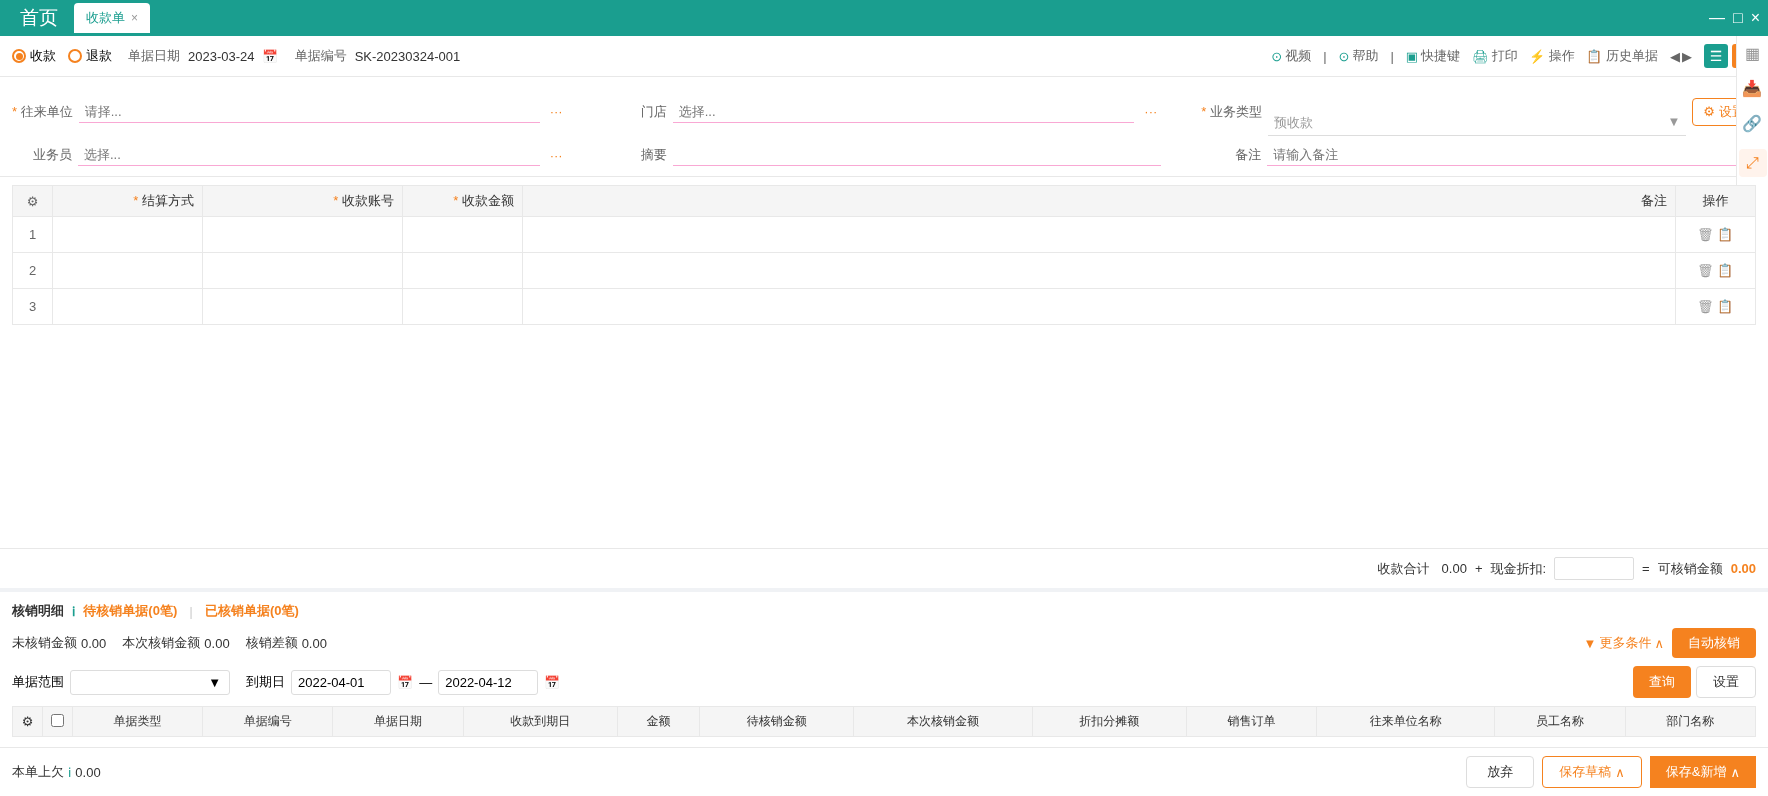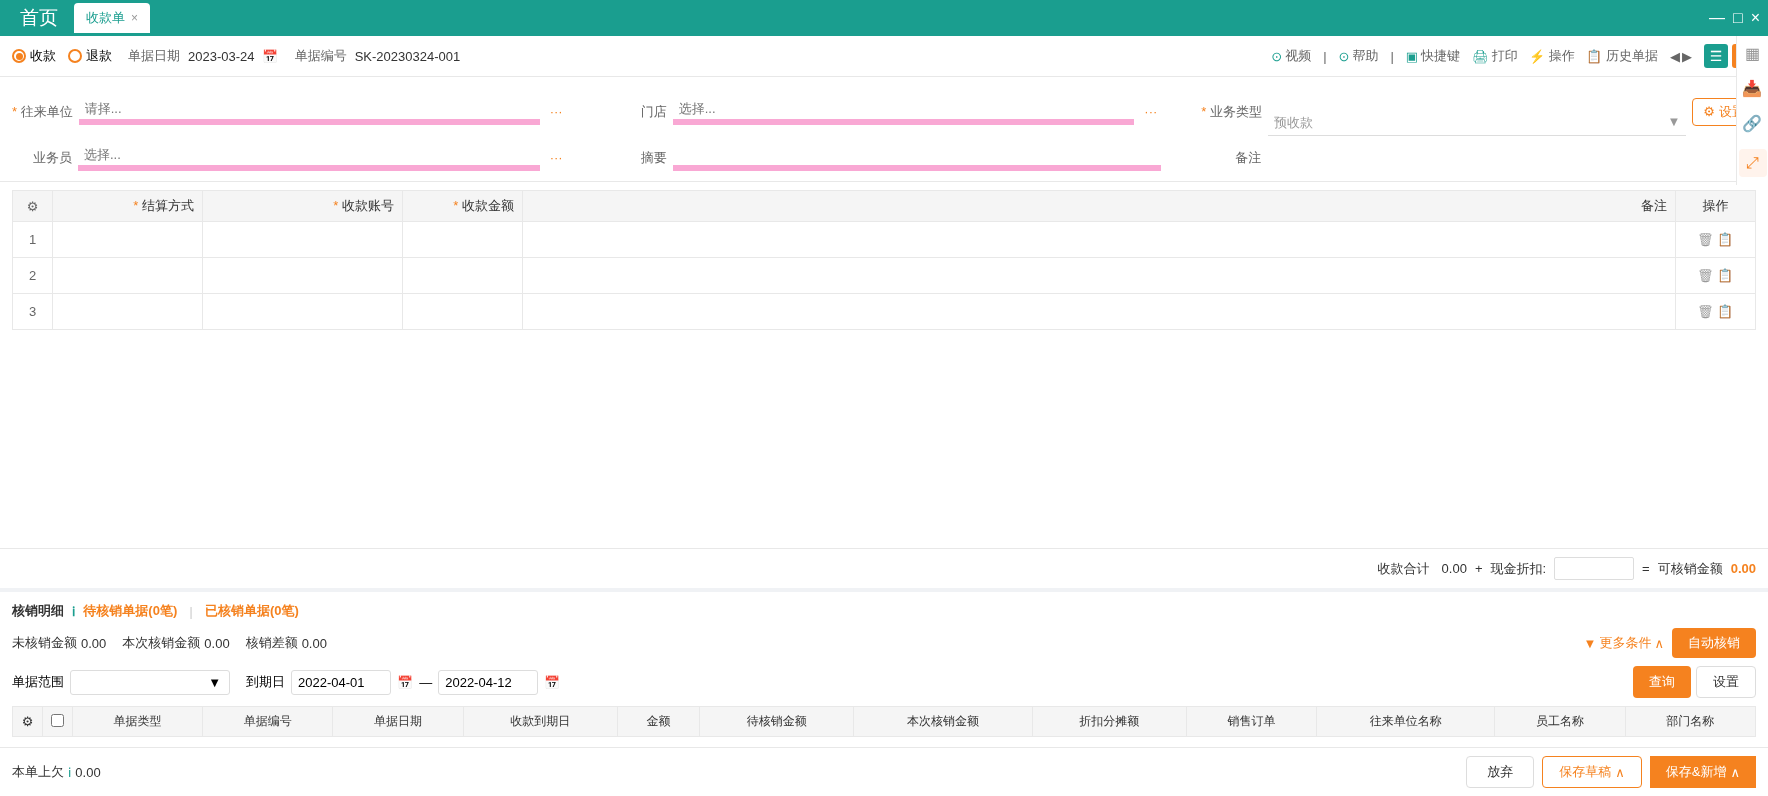--- a/index.html
+++ b/index.html
@@ -109,21 +109,21 @@
     .form-row { display: flex; align-items: center; gap: 0; }
     .form-field {
       display: flex; align-items: center; gap: 6px;
       flex: 1;
     }
     .form-field label { color: #666; white-space: nowrap; min-width: 60px; text-align: right; }
     .form-field label.required::before { content: '* '; color: #f5821f; }
     .form-input {
       flex: 1;
       border: none;
-      border-bottom: 6px solid #f9a8d4;
+      border-bottom: 1px solid #f9a8d4;
       padding: 3px 6px;
       color: #999;
       outline: none;
       background: transparent;
     }
     .more-btn { color: #f5821f; cursor: pointer; padding: 0 4px; }
     .form-select-display {
       flex: 1;
       border: none;
       border-bottom: 1px solid #ddd;
@@ -462,20 +462,21 @@
         <label>业务员</label>
         <input type="text" class="form-input" placeholder="选择..." style="">
         <span class="more-btn">···</span>
       </div>
       <div class="form-field" style="flex:2; margin-left:40px">
         <label>摘要</label>
         <input type="text" class="form-input" style="">
       </div>
       <div class="form-field" style="flex:2; margin-left:40px">
         <label>备注</label>
+        <input type="text" class="form-input" placeholder="请输入备注" style="">
       </div>
     </div>
   </div>
 
   <div class="table-section">
     <table class="data-table">
       <thead>
         <tr>
           <th style="width:40px;text-align:center;">
             <span class="th-settings">⚙</span>

